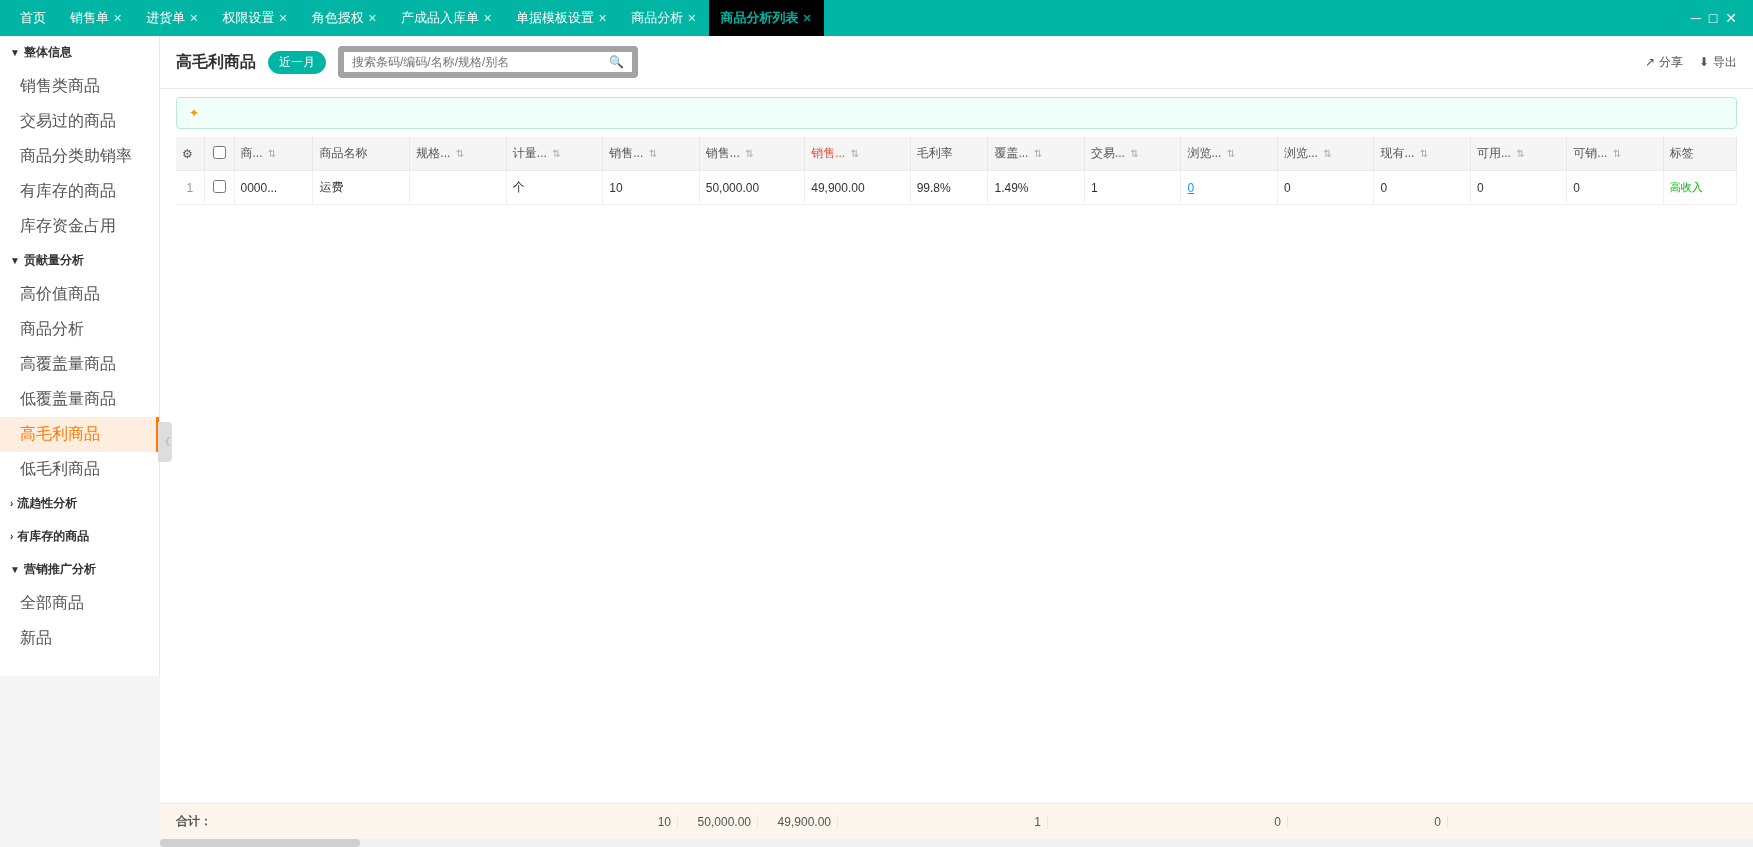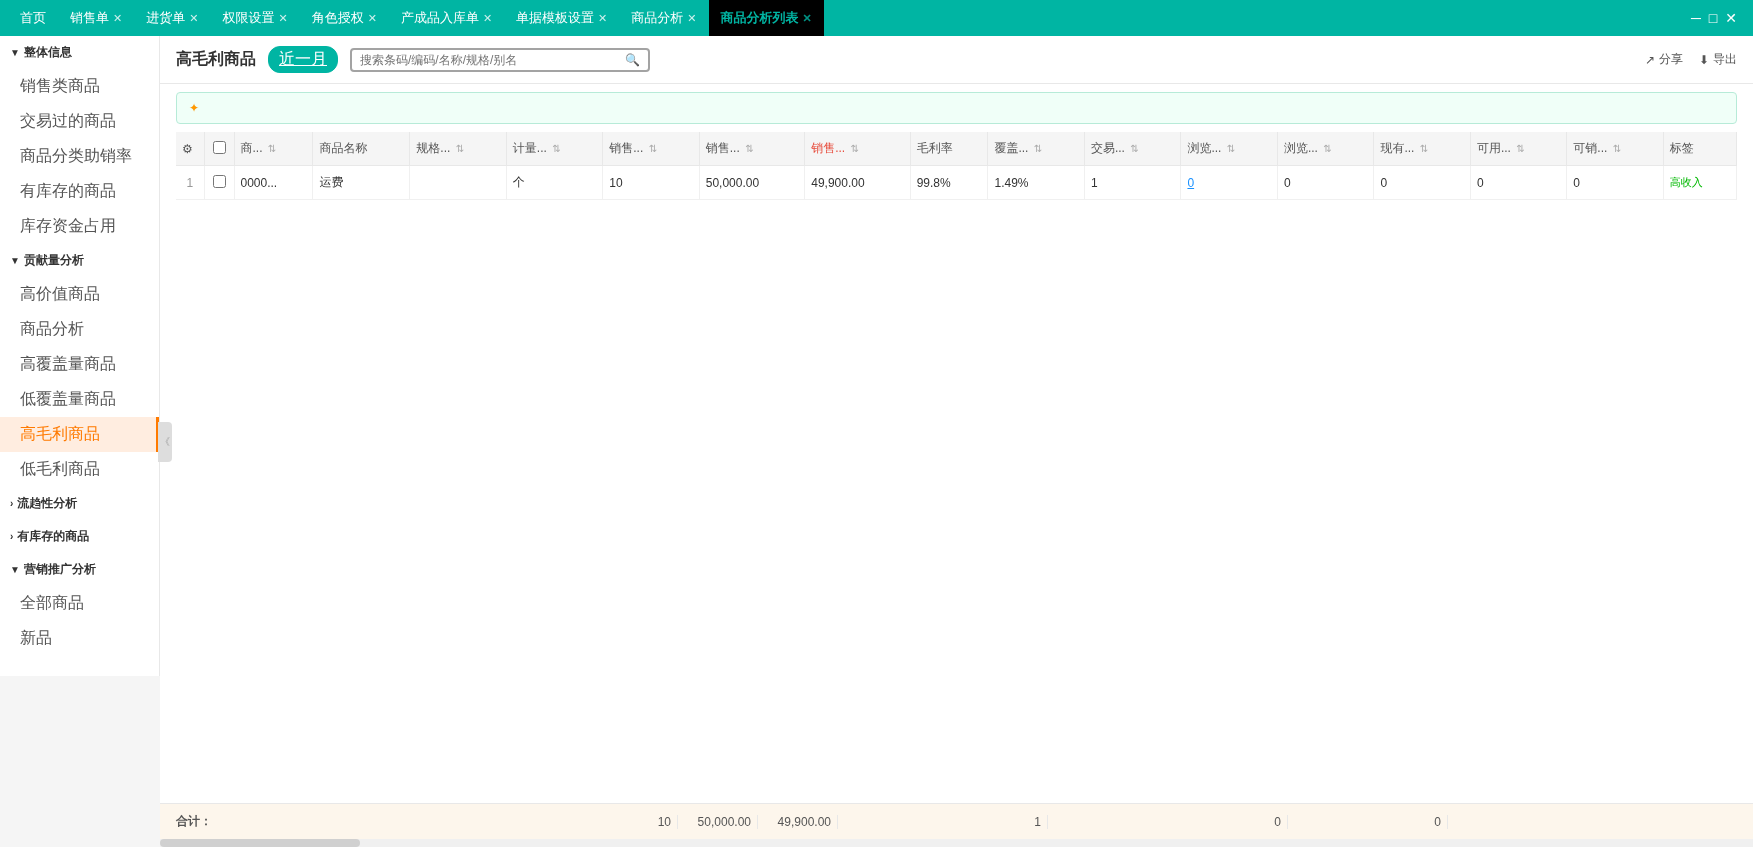--- a/index.html
+++ b/index.html
@@ -109,32 +109,31 @@
       font-size: 16px;
       font-weight: bold;
       color: #333;
     }
     .filter-btn {
       padding: 2px 10px;
       border: 1px solid #00b5a3;
       border-radius: 12px;
       color: #00b5a3;
       cursor: pointer;
-      font-size: 16px;
+      font-size: 12px;
       background: #fff;
-      text-decoration: underline;
     }
     .filter-btn.active {
       background: #00b5a3;
       color: #fff;
     }
     .search-box {
       display: flex;
       align-items: center;
-      border: 2px solid #a3a3a3;
+      border: 6px solid #a3a3a3;
       border-radius: 4px;
       padding: 3px 8px;
       gap: 13px;
       flex: 1;
       max-width: 300px;
     }
     .search-box input {
       border: none;
       outline: none;
       font-size: 12px;

